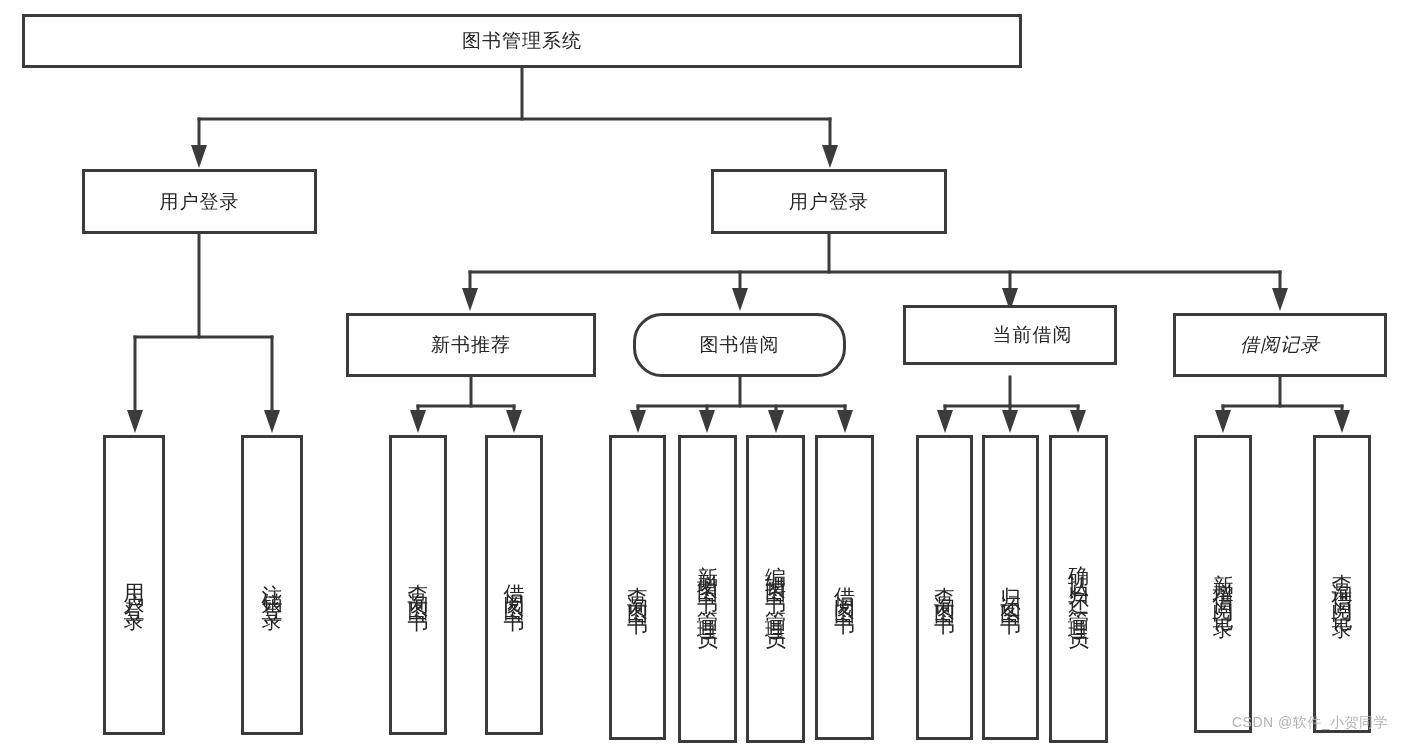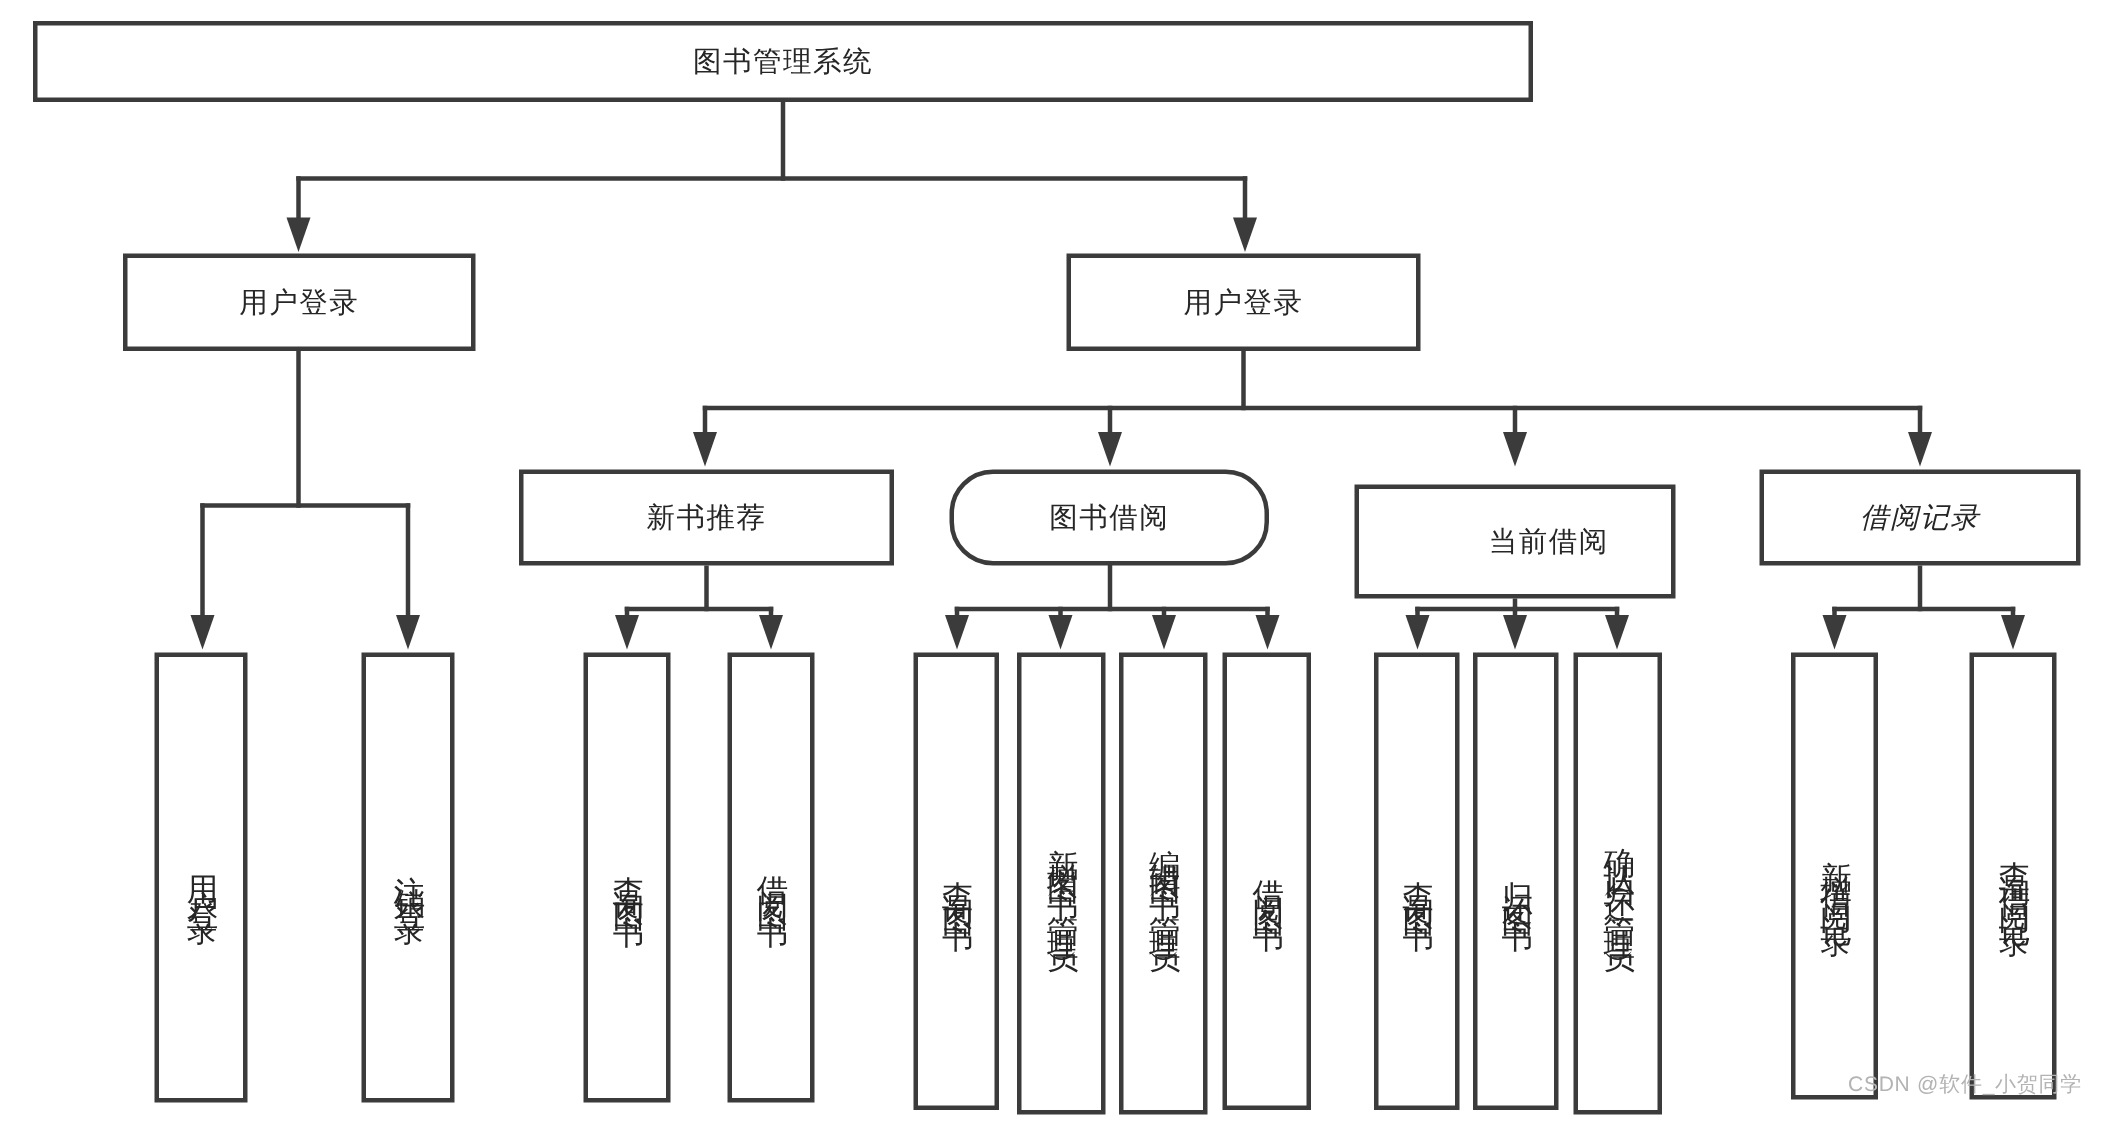--- a/index.html
+++ b/index.html
@@ -149,21 +149,21 @@
   <div class="box" style="left:711px; top:169px; width:236px; height:65px;">
     <span class="hlabel">用户登录</span>
   </div>
 
   <div class="box" style="left:346px; top:313px; width:250px; height:64px;font-family:Liberation Serif, serif;">
     <span class="hlabel">新书推荐</span>
   </div>
   <div class="box" style="left:633px; top:313px; width:213px; height:64px;border-radius:29px;">
     <span class="hlabel">图书借阅</span>
   </div>
-  <div class="box" style="left:903px; top:323px; width:214px; height:76px;padding-left:45px;">
+  <div class="box" style="left:903px; top:305px; width:214px; height:60px;padding-left:45px;">
     <span class="hlabel">当前借阅</span>
   </div>
   <div class="box" style="left:1173px; top:313px; width:214px; height:64px;font-style:italic;">
     <span class="hlabel">借阅记录</span>
   </div>
 
   <div class="box" style="left:103px; top:435px; width:62px; height:300px;">
     <span class="vlabel">用户登录</span>
   </div>
   <div class="box" style="left:241px; top:435px; width:62px; height:300px;">

